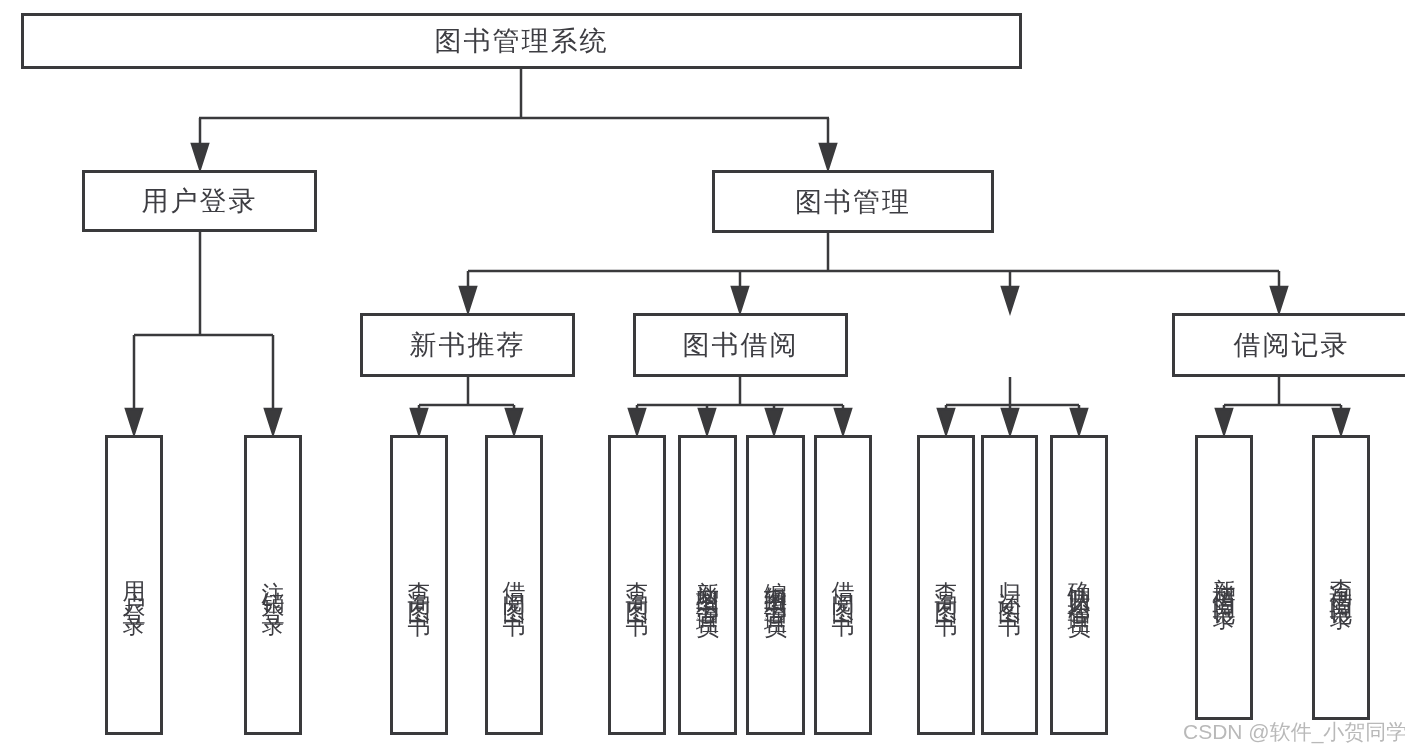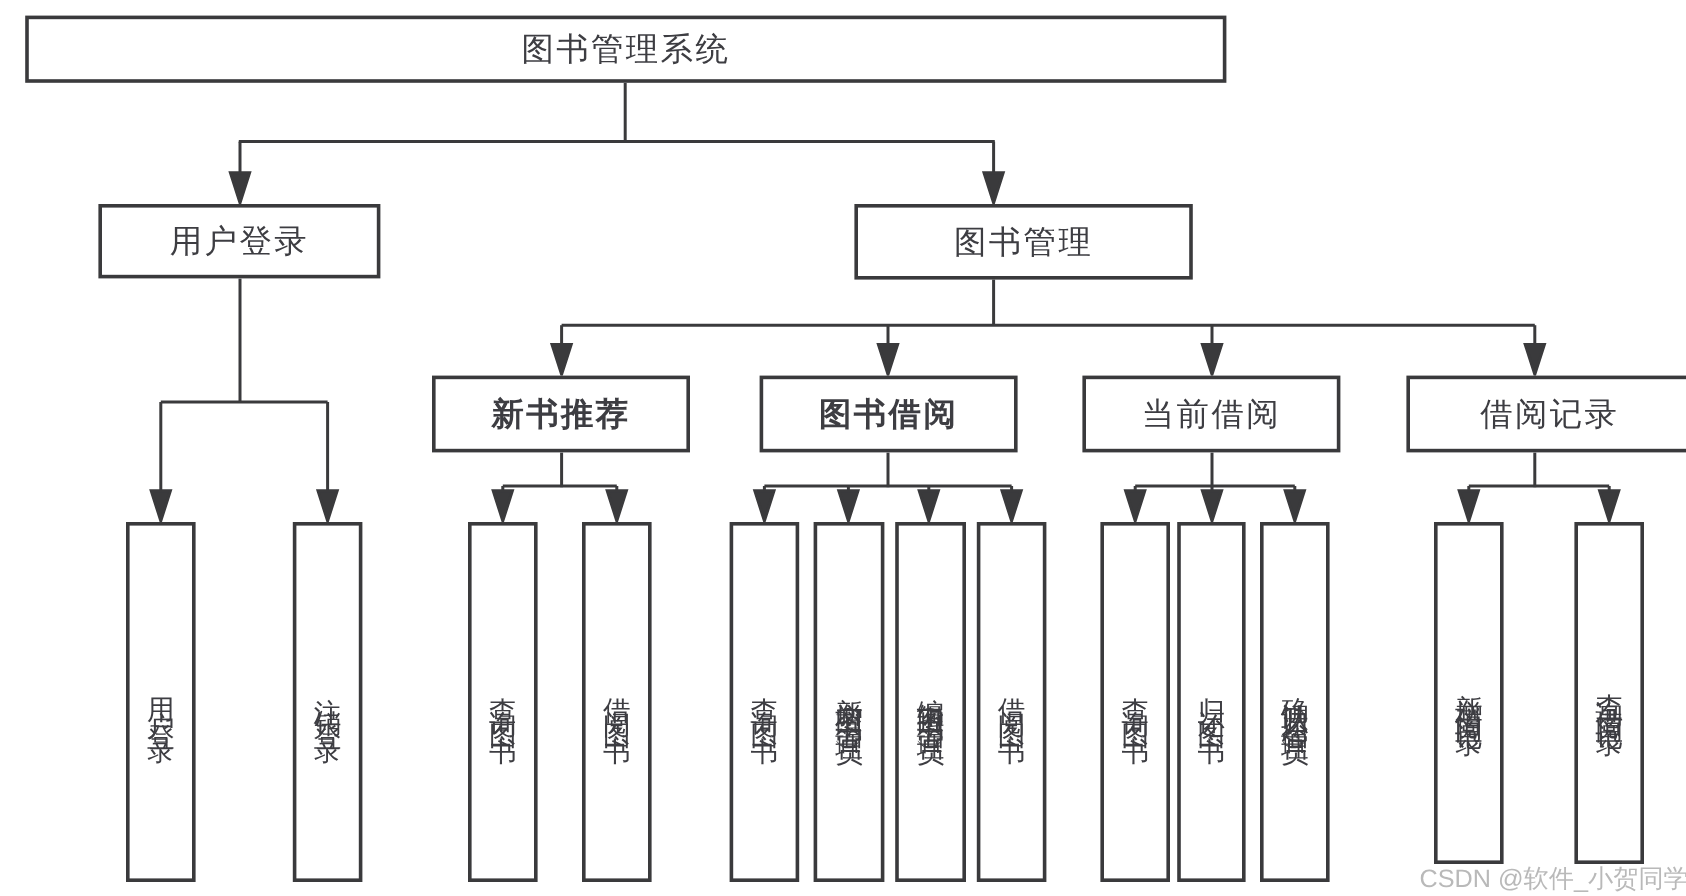--- a/index.html
+++ b/index.html
@@ -125,28 +125,25 @@
     <span class="hlabel">图书管理系统</span>
   </div>
 
   <div class="node" style="left:82px; top:170px; width:235px; height:62px;">
     <span class="hlabel">用户登录</span>
   </div>
   <div class="node" style="left:712px; top:170px; width:282px; height:63px;">
     <span class="hlabel">图书管理</span>
   </div>
 
-  <div class="node" style="left:360px; top:313px; width:215px; height:64px;font-weight:bold;">
+  <div class="node" style="left:360px; top:313px; width:215px; height:64px;">
     <span class="hlabel">新书推荐</span>
   </div>
-  <div class="node" style="left:633px; top:313px; width:215px; height:64px;font-weight:bold;">
+  <div class="node" style="left:633px; top:313px; width:215px; height:64px;">
     <span class="hlabel">图书借阅</span>
-  </div>
-  <div class="node" style="left:902px; top:313px; width:215px; height:64px;">
-    <span class="hlabel">当前借阅</span>
   </div>
   <div class="node" style="left:1172px; top:313px; width:239px; height:64px;">
     <span class="hlabel">借阅记录</span>
   </div>
 
   <div class="node" style="left:105px; top:435px; width:58px; height:300px;">
     <span class="vlabel ls-b">用户登录</span>
   </div>
   <div class="node" style="left:244px; top:435px; width:58px; height:300px;">
     <span class="vlabel ls-b">注销登录</span>

